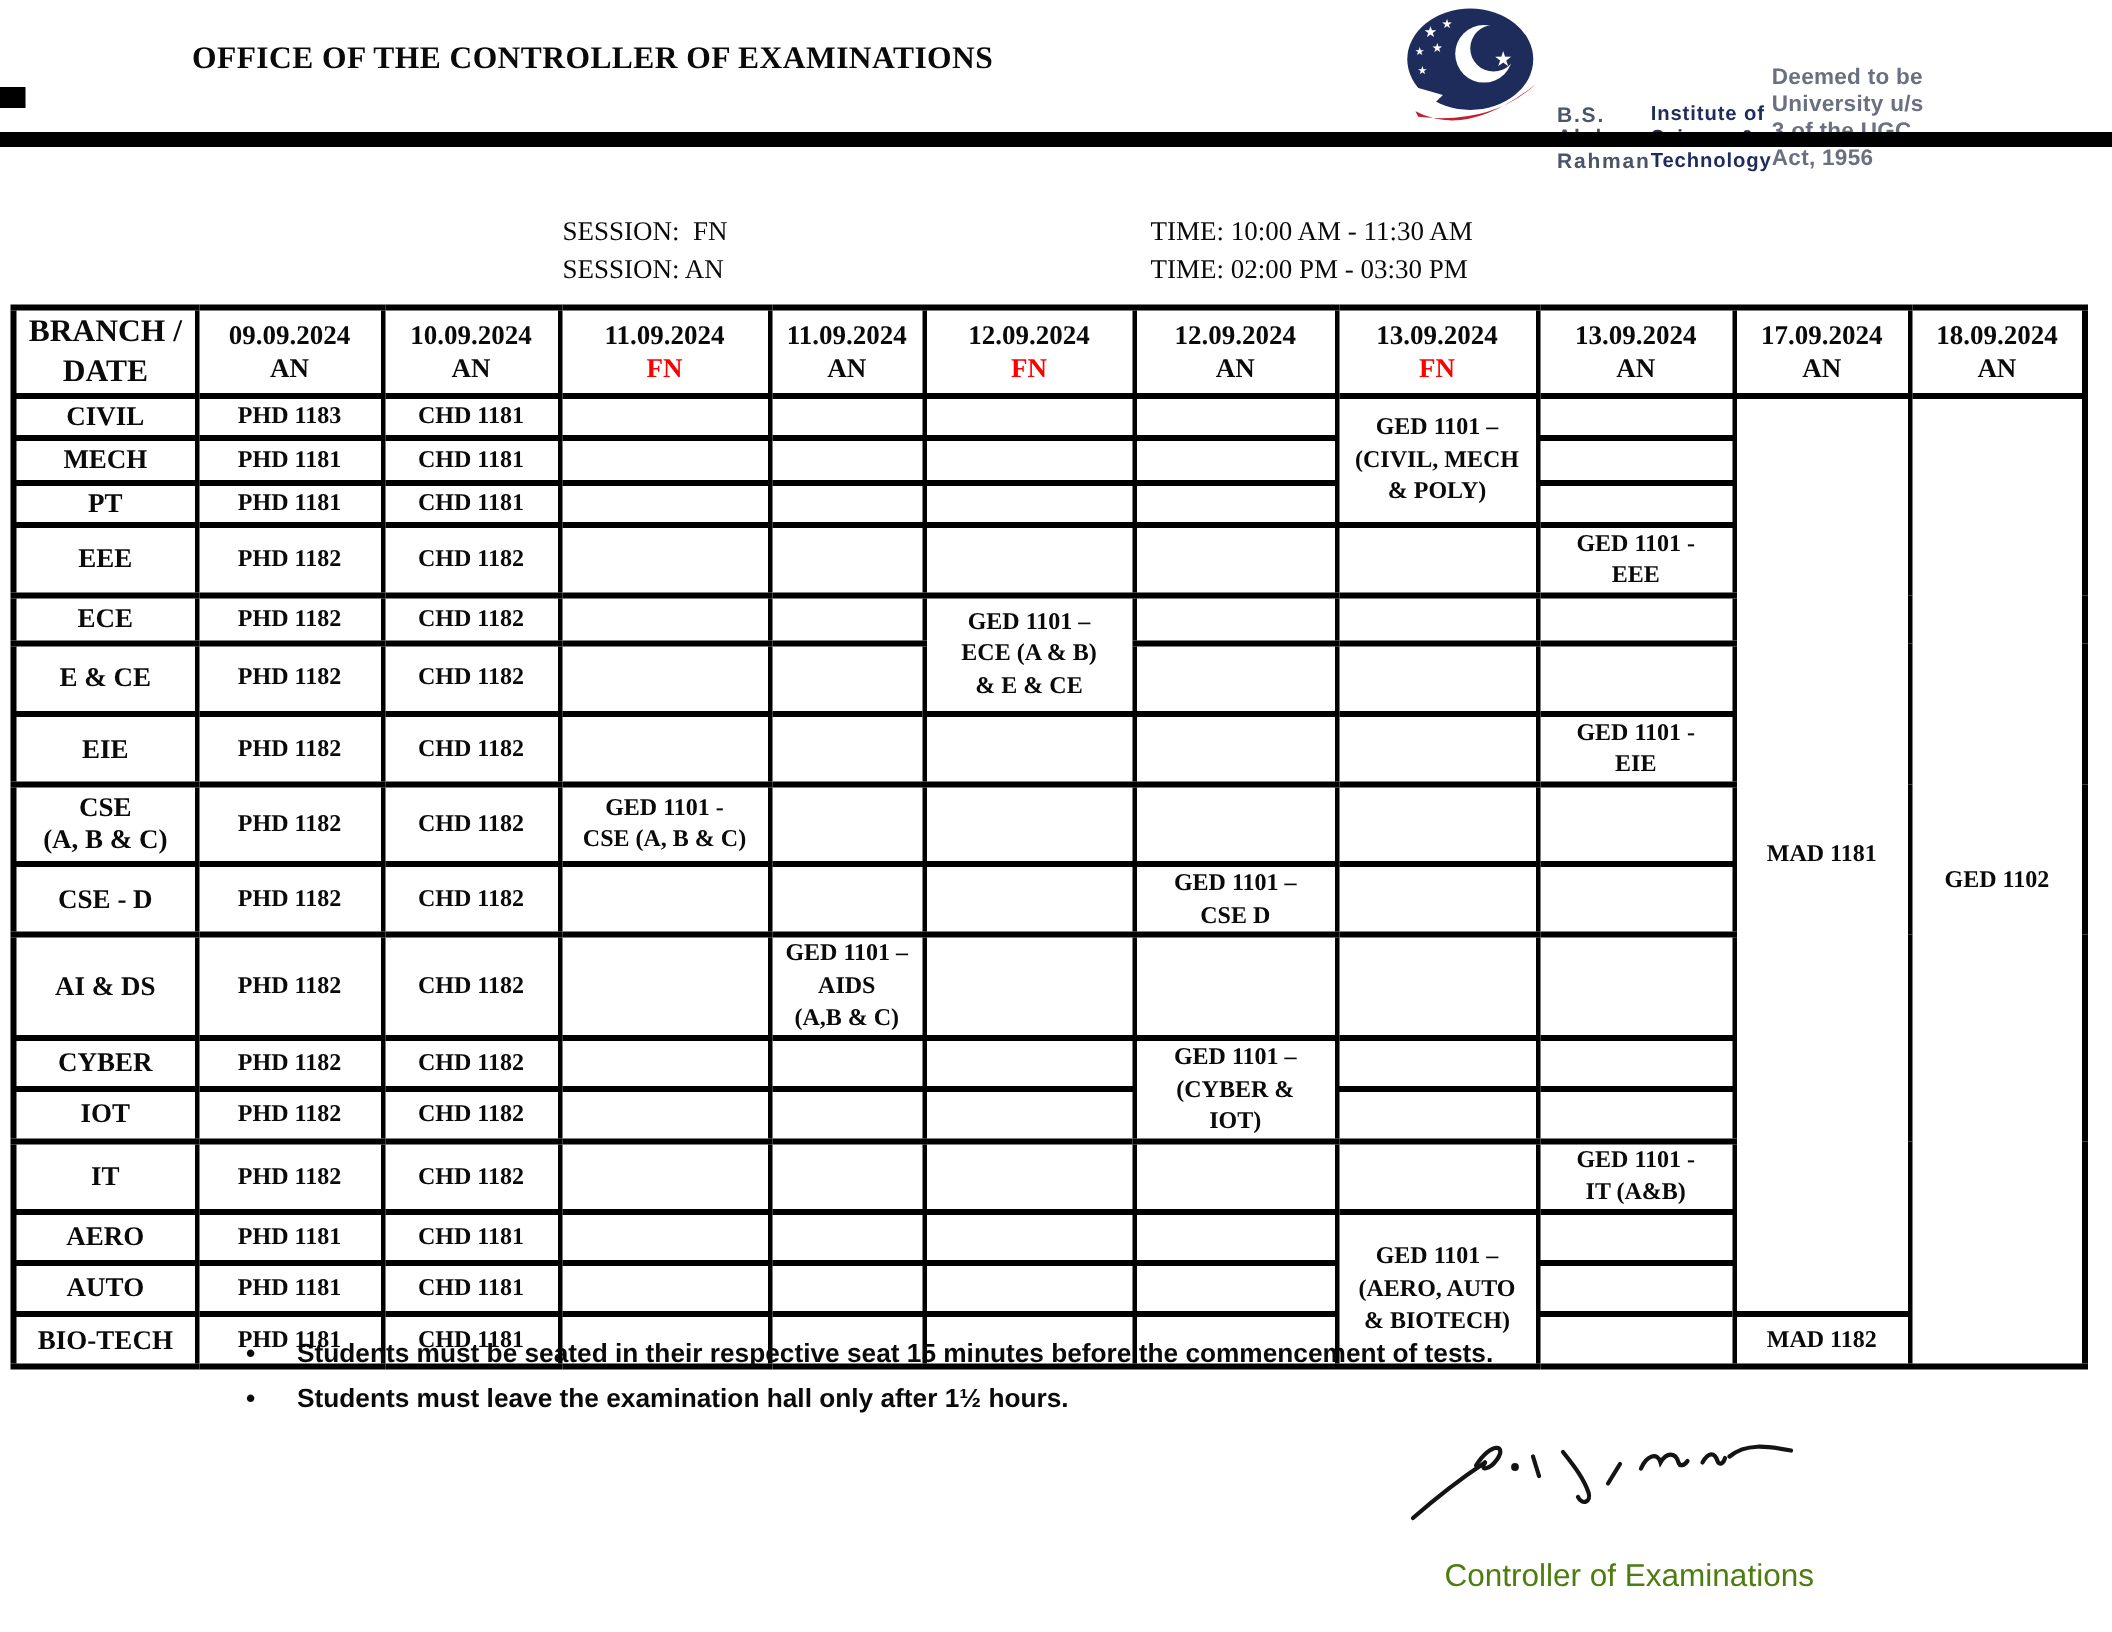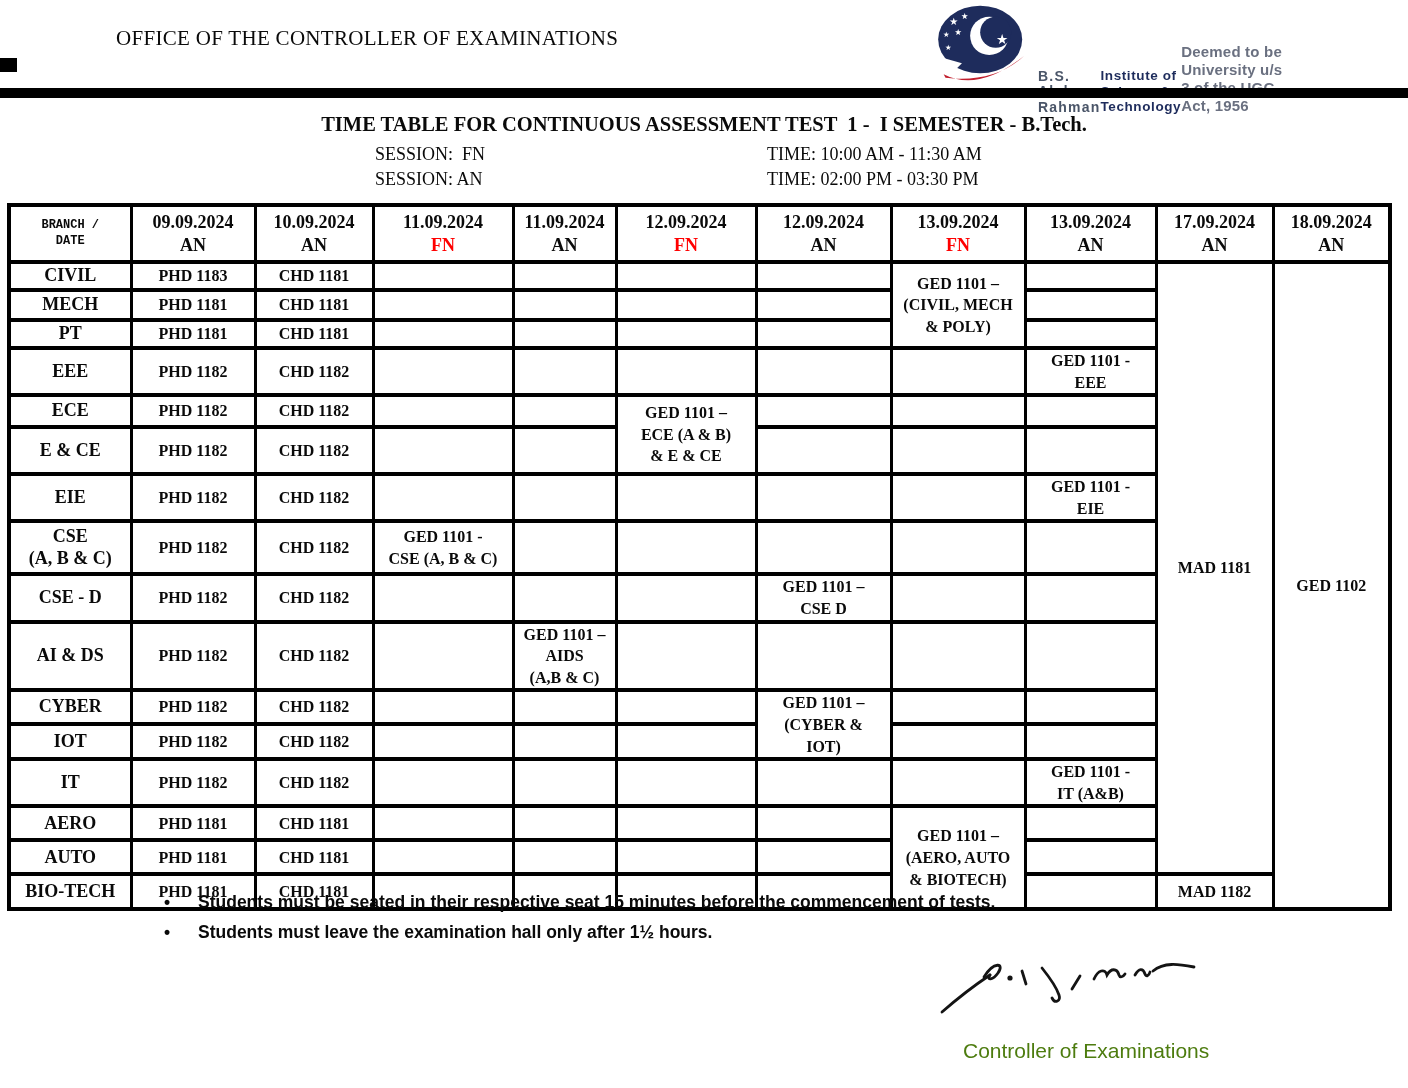--- a/index.html
+++ b/index.html
@@ -1,20 +1,20 @@
 <!DOCTYPE html>
 <html style="--navy: #1e2c5c; --red: #c2202f; --fnred: #ff0000;"><head>
 <meta charset="utf-8">
 <style>
   html,body{margin:0;padding:0;background:#fff;}
   .page{position:relative;width:1408px;height:1088px;background:#ffffff;overflow:hidden;
         font-family:"Liberation Serif",serif;color:#0a0a0a;}
 
   
-  .office-title{position:absolute;left:116px;top:26px;font-weight:normal;font-size:21px;
+  .office-title{position:absolute;left:128px;top:26px;font-weight:bold;font-size:21px;
                 letter-spacing:.3px;font-family:"Liberation Serif",serif;}
   .edge-mark{position:absolute;left:0;top:58px;width:17px;height:14px;background:#000;}
   .rule{position:absolute;left:0;top:88px;width:1408px;height:10px;background:#000;}
 
   
   .logo{position:absolute;left:930px;top:3px;display:flex;align-items:flex-start;}
   .logo svg.emblem{width:104px;height:84px;flex:0 0 auto;}
   .logo-text{display:flex;flex-direction:row;align-items:flex-end;margin-left:4px;width:252px;
              font-family:"Liberation Sans",sans-serif;}
   .logo-pre{font-size:14px;font-weight:bold;color:#4a5568;letter-spacing:1.2px;line-height:1.1;}
@@ -30,21 +30,21 @@
   .s1l{left:375px;top:144px;} .s1t{left:767px;top:144px;}
   .s2l{left:375px;top:169px;} .s2t{left:767px;top:169px;}
 
   
   table.tt{position:absolute;left:7px;top:203px;border-collapse:collapse;table-layout:fixed;
            width:1384px;border:4px solid #000;}
   .tt th,.tt td{border:3px solid #000;border-top-width:4px;border-bottom-width:4px;
                 padding:0 2px;vertical-align:middle;text-align:center;white-space:pre-line;
                 overflow:hidden;}
   .tt thead th{font-weight:bold;font-size:18px;line-height:1.25;font-family:Liberation Serif, serif;}
-  .tt th.corner{font-family:Liberation Mono, monospace;font-size:12px;line-height:1.3;}
+  .tt th.corner{font-family:Liberation Serif, serif;font-size:21px;line-height:1.3;}
   .tt tbody th{font-weight:bold;font-size:18px;line-height:1.2;font-family:"Liberation Serif",serif;}
   .tt td{font-weight:bold;font-size:17px;line-height:1.25;}
   .tt td.ged{font-size:16px;line-height:1.35;margin-top:16px;}
   .red{color:var(--fnred);}
 
   
   .notes{position:absolute;left:160px;top:892px;font-family:"Liberation Sans",sans-serif;
          font-weight:bold;font-size:17.5px;}
   .note{display:flex;margin-bottom:8px;line-height:1.25;}
   .note .bullet{width:34px;flex:0 0 auto;text-align:left;padding-left:4px;}
@@ -78,21 +78,20 @@
     <div class="logo-text">
       <div class="logo-pre">B.S. Abdur Rahman</div>
       <div class="logo-sub">Institute of Science &amp; Technology</div>
       <div class="logo-tag">Deemed to be University u/s 3 of the UGC Act, 1956</div>
     </div>
   </div>
 
   <div class="edge-mark"></div>
   <div class="rule"></div>
 
-  <div class="doc-title">TIME TABLE FOR CONTINUOUS ASSESSMENT TEST  1 -  I SEMESTER - B.Tech.</div>
   <span class="sess s1l">SESSION:  FN</span>
   <span class="sess s1t">TIME: 10:00 AM - 11:30 AM</span>
   <span class="sess s2l">SESSION: AN</span>
   <span class="sess s2t">TIME: 02:00 PM - 03:30 PM</span>
 
   <table class="tt">
     <colgroup id="tt-cols">
         <col style="width: 122px;">
         <col style="width: 124px;">
         <col style="width: 118px;">

